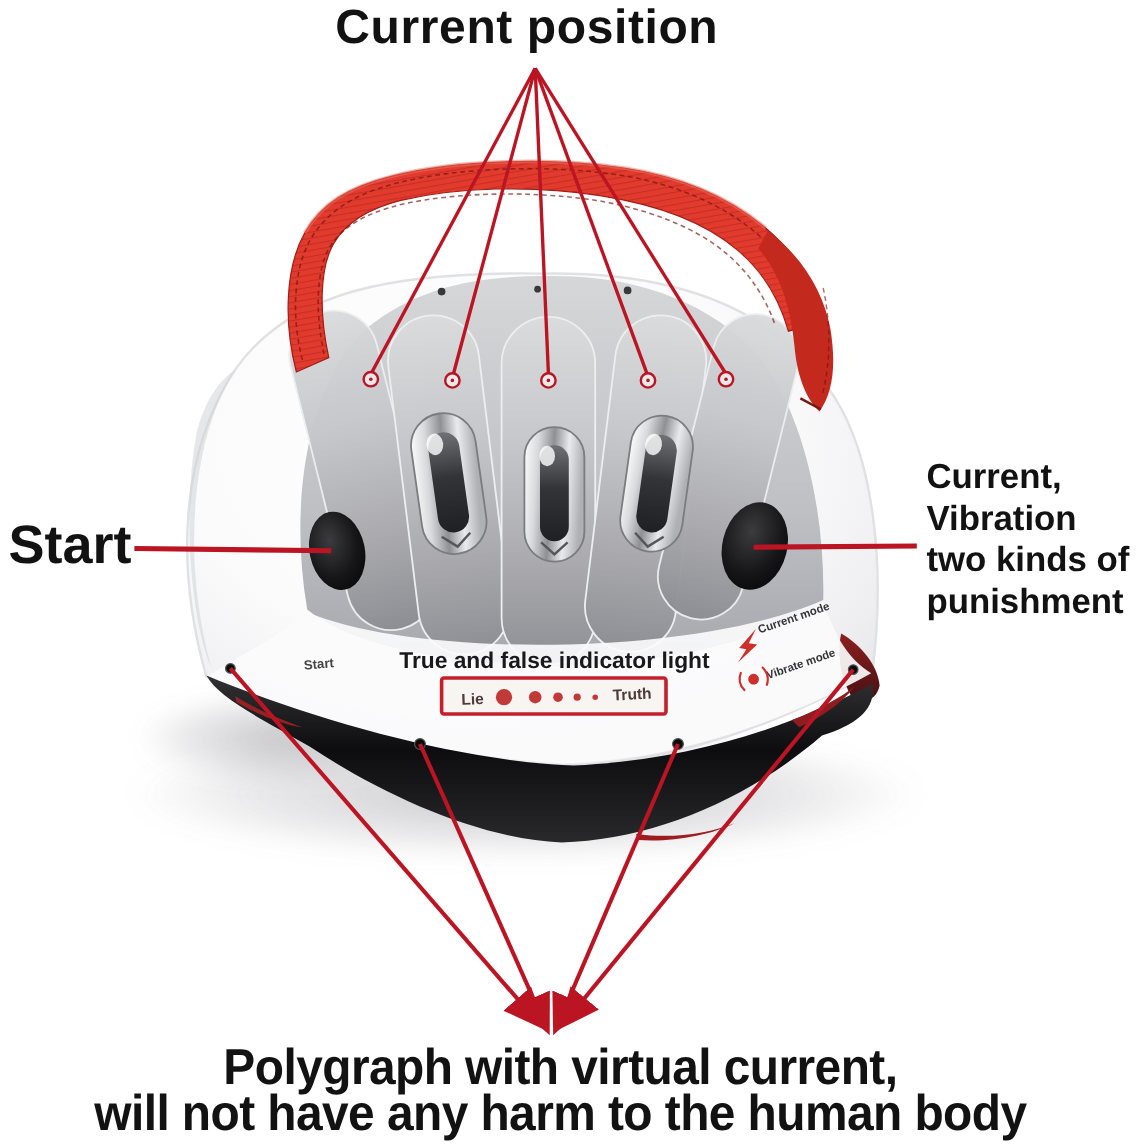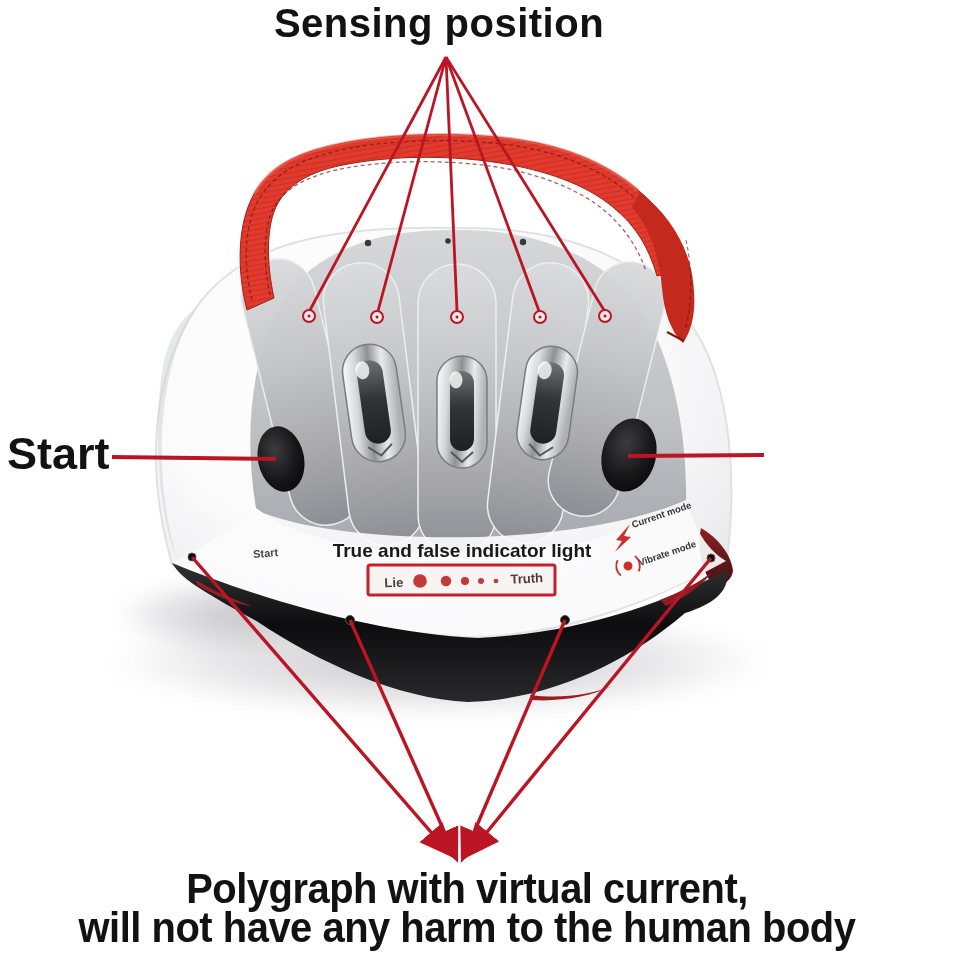--- a/index.html
+++ b/index.html
@@ -215,17 +215,21 @@
 
       <g stroke-width="3.4">
         <line x1="192" y1="557" x2="450" y2="854" marker-end="url(#arrow)"></line>
         <line x1="350" y1="620" x2="456" y2="858" marker-end="url(#arrow)"></line>
         <line x1="565" y1="620" x2="463" y2="858" marker-end="url(#arrow)"></line>
         <line x1="711" y1="558" x2="469" y2="854" marker-end="url(#arrow)"></line>
       </g>
     </g>
   </svg>
 
-  <div class="label title">Sensing position</div>
+  <div class="label title">Current position</div>
   <div class="label start-label">Start</div>
+  <div class="label punish-label">Current,
+Vibration
+two kinds of
+punishment</div>
   <div class="label bottom-caption">Polygraph with virtual current,
 will not have any harm to the human body</div>
 </div>
 
 </body></html>

